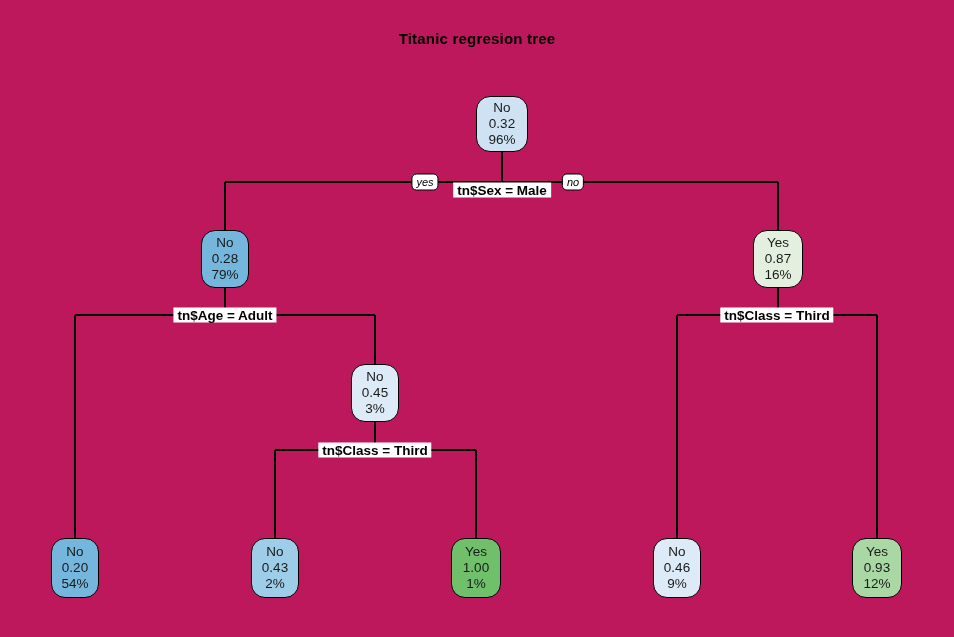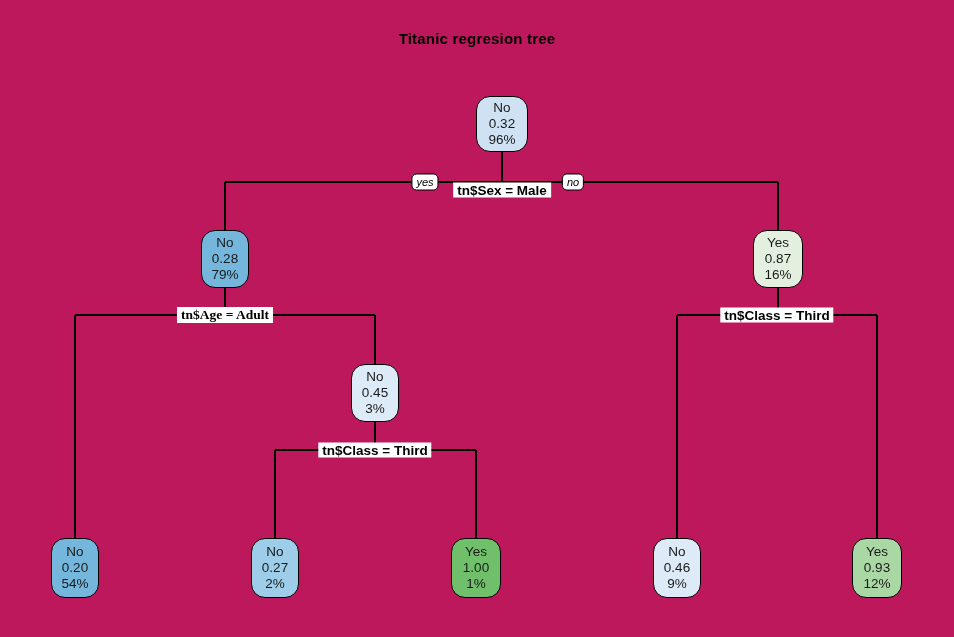--- a/index.html
+++ b/index.html
@@ -121,21 +121,21 @@
         <span class="ln">0.45</span>
         <span class="ln">3%</span>
       </div>
       <div class="node" style="left: 51px; top: 538px; width: 48px; height: 60px; background: rgb(116, 182, 220);">
         <span class="ln">No</span>
         <span class="ln">0.20</span>
         <span class="ln">54%</span>
       </div>
       <div class="node" style="left: 251px; top: 538px; width: 48px; height: 60px; background: rgb(157, 205, 232);">
         <span class="ln">No</span>
-        <span class="ln">0.27</span>
+        <span class="ln">0.43</span>
         <span class="ln">2%</span>
       </div>
       <div class="node" style="left: 451px; top: 538px; width: 50px; height: 60px; background: rgb(112, 191, 107);">
         <span class="ln">Yes</span>
         <span class="ln">1.00</span>
         <span class="ln">1%</span>
       </div>
       <div class="node" style="left: 653px; top: 538px; width: 48px; height: 60px; background: rgb(220, 235, 247);">
         <span class="ln">No</span>
         <span class="ln">0.46</span>
@@ -144,18 +144,18 @@
       <div class="node" style="left: 852px; top: 538px; width: 50px; height: 60px; background: rgb(169, 216, 164);">
         <span class="ln">Yes</span>
         <span class="ln">0.93</span>
         <span class="ln">12%</span>
       </div>
     </div>
   <div id="labels-layer">
       <div class="split-label" style="left: 502px; top: 190px;">tn$Sex = Male</div>
       <div class="yn-box" style="left: 425px; top: 182px;">yes</div>
       <div class="yn-box" style="left: 573px; top: 182px;">no</div>
-      <div class="split-label" style="left: 225px; top: 315px; font-family: Liberation Serif, serif;">tn$Age = Adult</div>
+      <div class="split-label" style="left: 225px; top: 315px;">tn$Age = Adult</div>
       <div class="split-label" style="left: 777px; top: 315px;">tn$Class = Third</div>
       <div class="split-label" style="left: 375px; top: 450px;">tn$Class = Third</div>
     </div>
 
 </div>
 
 </body></html>

